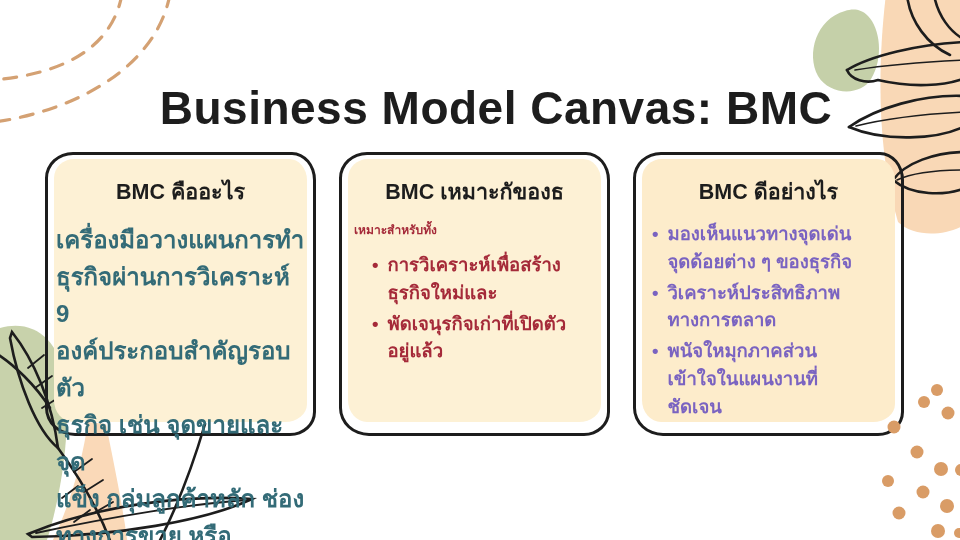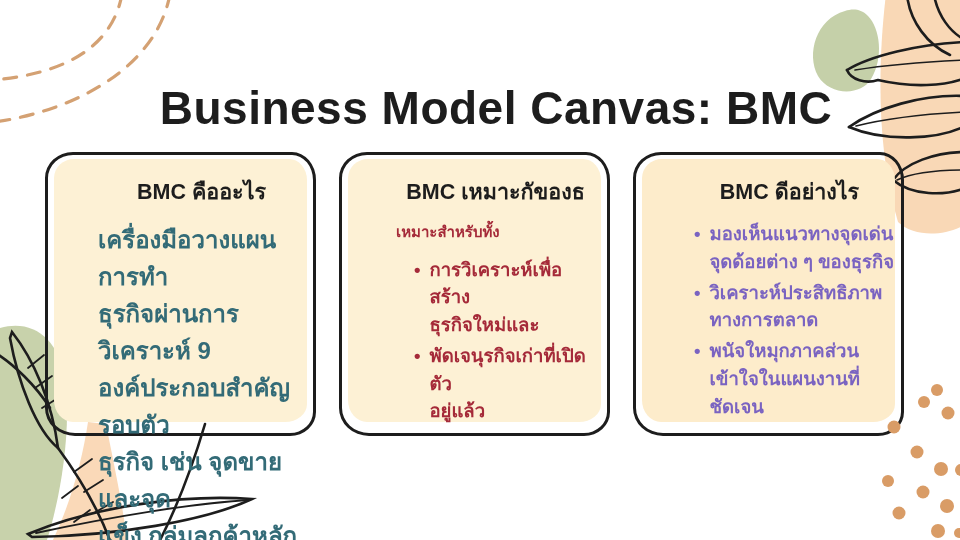--- a/index.html
+++ b/index.html
@@ -24,32 +24,32 @@
     border:3.5px solid var(--ink,#1d1d1d);
     border-radius:28px 24px 26px 30px / 26px 28px 24px 28px;
     background:transparent;
   }
   .card-fill{
     position:absolute;inset:4px 6px 11px 6px;z-index:0;
     background:var(--card_fill,#fdf1d5);
     border-radius:20px 18px 22px 19px / 19px 21px 18px 22px;
   }
   .card.right .card-fill{background:var(--card_fill_right,#fdeccb);}
-  .card-content{position:relative;z-index:1;height:100%;padding-left:42px;}
+  .card-content{position:relative;z-index:1;height:100%;}
   .card-title{
     margin:19px 6px 0 6px;text-align:center;
     font-size:21.5px;font-weight:bold;color:var(--ink,#1d1d1d);
   }
   .card-body{
     margin:14px 8px 0 8px;text-align:left;
     font-size:24px;font-weight:bold;line-height:1.54;
     color:var(--teal,#336b77);white-space:pre-line;
   }
   .card-intro{
-    margin:13px 8px 12px 12px;font-size:15px;font-weight:bold;
+    margin:13px 8px 12px 12px;font-size:12px;font-weight:bold;
     line-height:1.5;color:var(--red,#a52a39);
   }
   ul.bullets{list-style:none;margin:2px 0 0 0;padding:0 6px 0 30px;}
   ul.bullets li{display:flex;gap:9px;font-size:18.5px;font-weight:bold;line-height:1.5;margin-top:3px;}
   ul.bullets .marker{flex:0 0 auto;}
   ul.bullets .btext{white-space:pre-line;}
   .card.mid ul.bullets li{color:var(--red,#a52a39);}
   .card.right ul.bullets{margin-top:12px;padding-left:16px;}
   .card.right ul.bullets li{color:var(--purple,#7a63c1);}
 </style>

